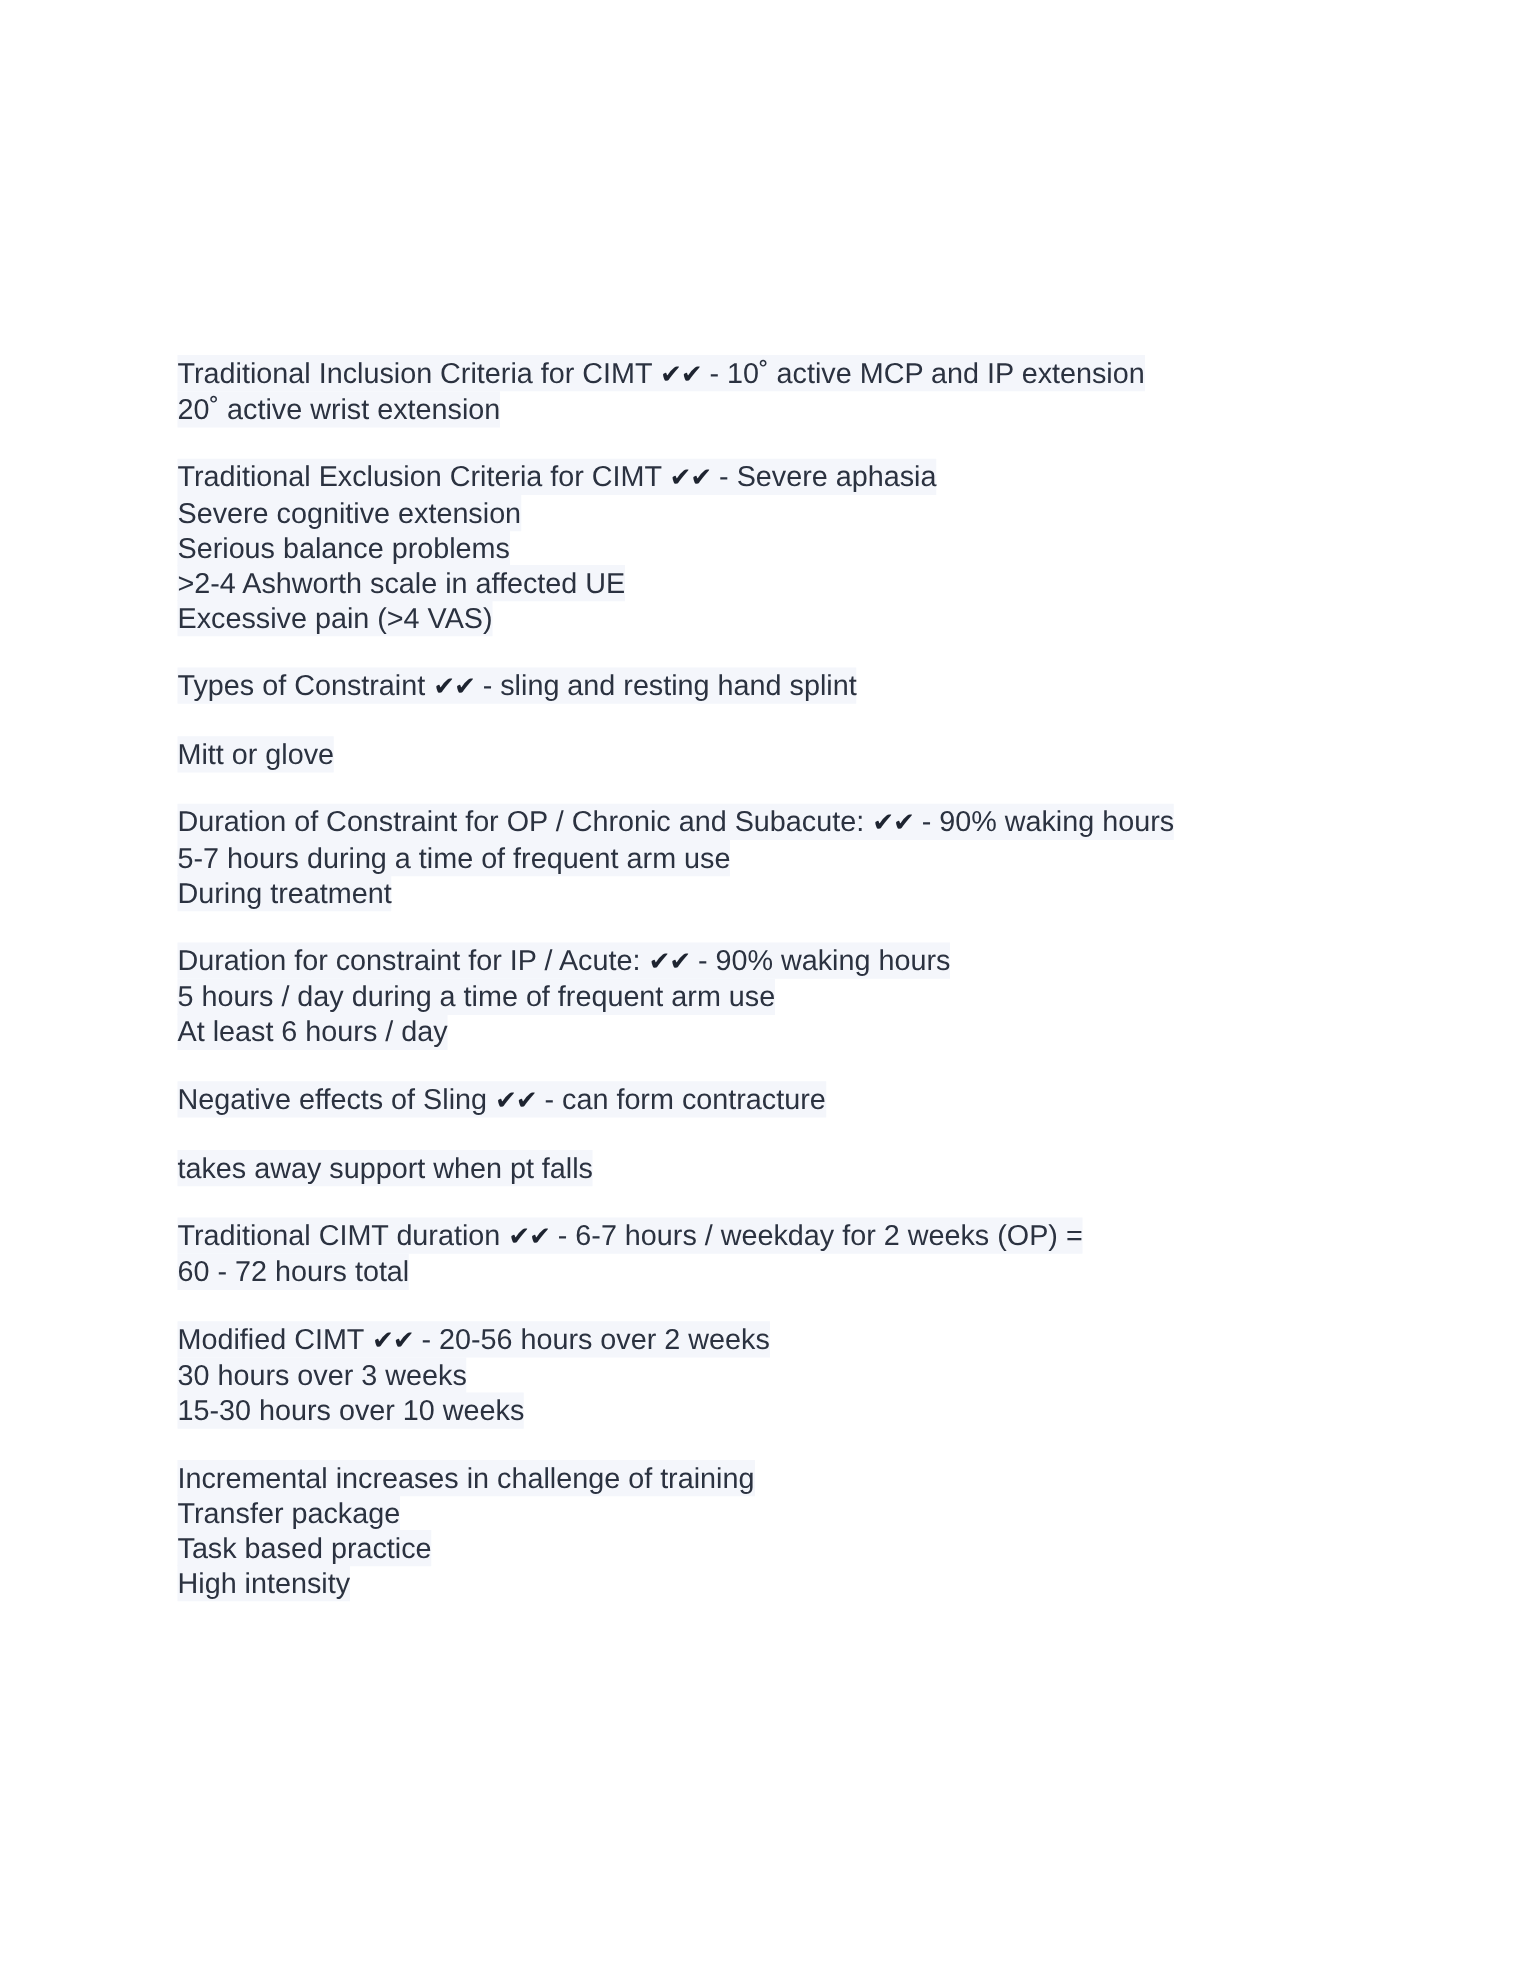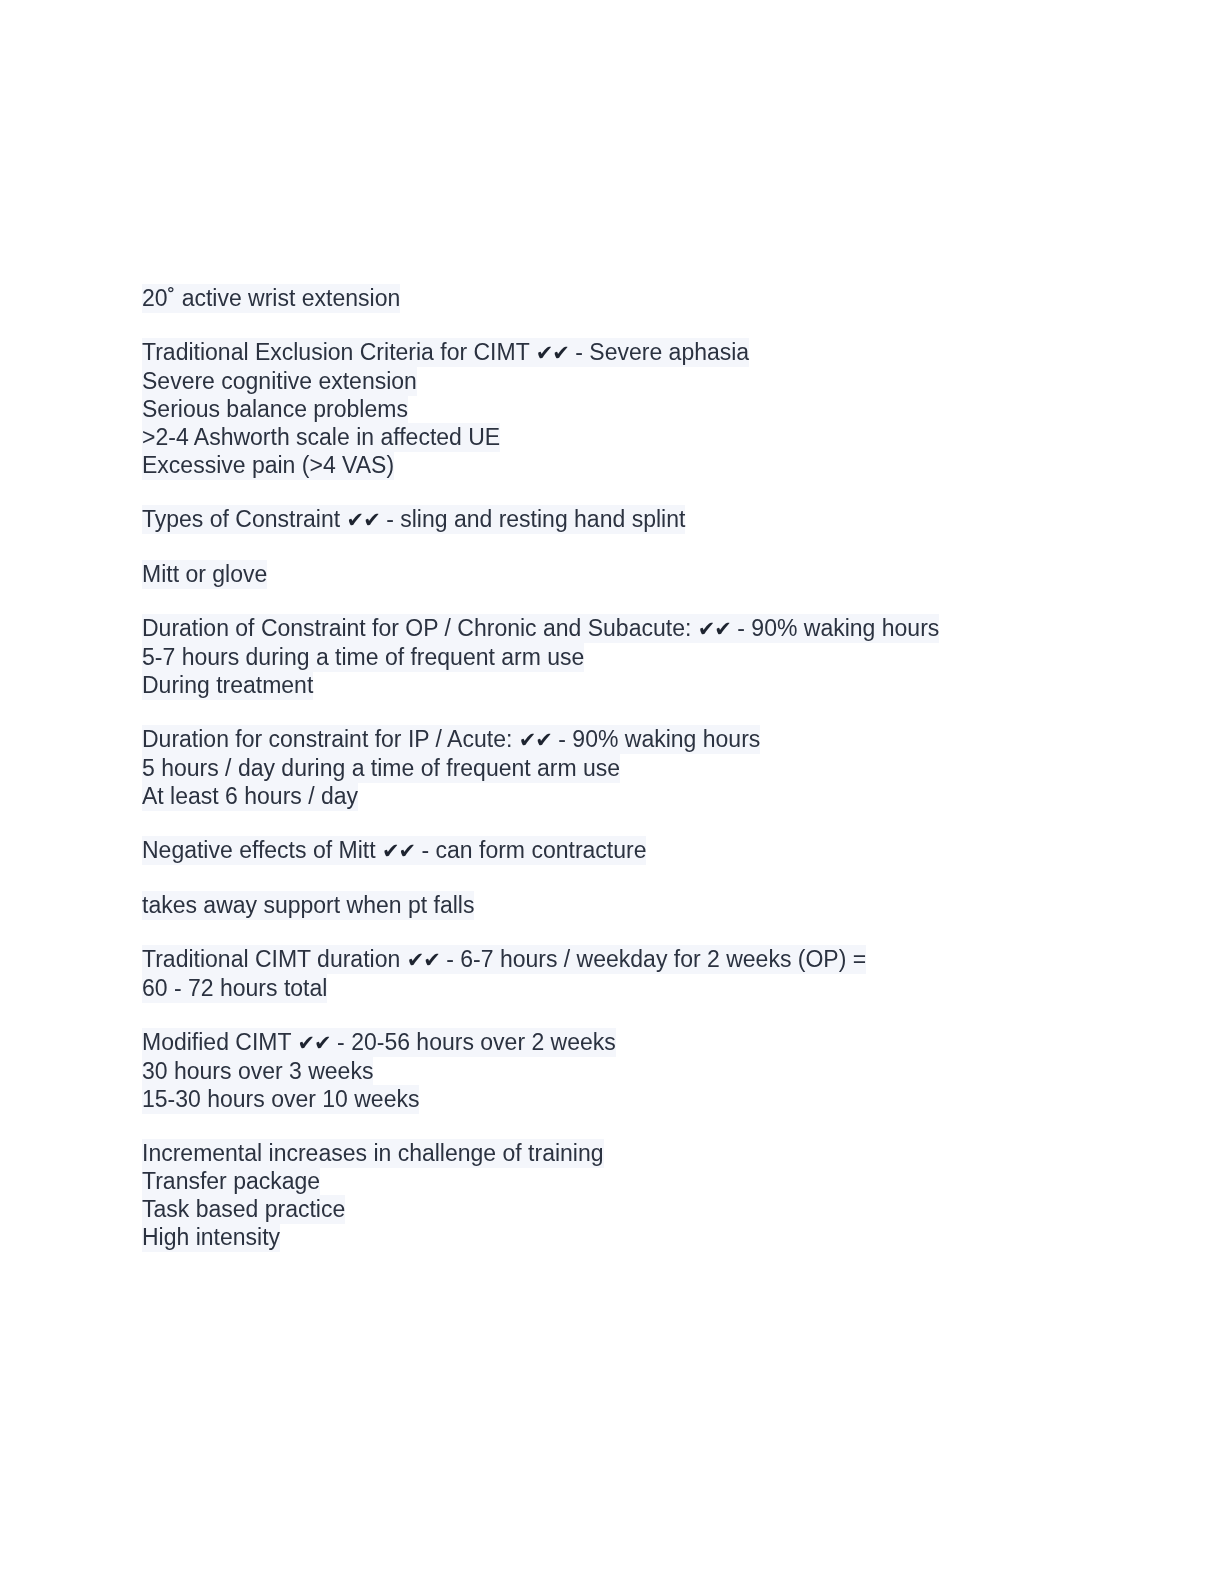--- a/index.html
+++ b/index.html
@@ -100,20 +100,21 @@
   }
 </style>
 </head>
 <body>
 
 <div id="page">
 
 
   <div id="body-content">
       <div class="qa-block">
+        <span class="line"><span class="hl"><span>Traditional Inclusion Criteria for CIMT </span><span class="ticks">✔✔</span><span>  - 10˚ active MCP and IP extension</span></span></span>
         <span class="line"><span class="hl">20˚ active wrist extension</span></span>
       </div>
       <div class="qa-block">
         <span class="line"><span class="hl"><span>Traditional Exclusion Criteria for CIMT </span><span class="ticks">✔✔</span><span>  - Severe aphasia</span></span></span>
         <span class="line"><span class="hl">Severe cognitive extension</span></span>
         <span class="line"><span class="hl">Serious balance problems</span></span>
         <span class="line"><span class="hl">&gt;2-4 Ashworth scale in affected UE</span></span>
         <span class="line"><span class="hl">Excessive pain (&gt;4 VAS)</span></span>
       </div>
       <div class="qa-block">
@@ -126,21 +127,21 @@
         <span class="line"><span class="hl"><span>Duration of Constraint for OP / Chronic and Subacute: </span><span class="ticks">✔✔</span><span>  - 90% waking hours</span></span></span>
         <span class="line"><span class="hl">5-7 hours during a time of frequent arm use</span></span>
         <span class="line"><span class="hl">During treatment</span></span>
       </div>
       <div class="qa-block">
         <span class="line"><span class="hl"><span>Duration for constraint for IP / Acute: </span><span class="ticks">✔✔</span><span>  - 90% waking hours</span></span></span>
         <span class="line"><span class="hl">5 hours / day during a time of frequent arm use</span></span>
         <span class="line"><span class="hl">At least 6 hours / day</span></span>
       </div>
       <div class="qa-block">
-        <span class="line"><span class="hl"><span>Negative effects of Mitt </span><span class="ticks">✔✔</span><span>  - can form contracture</span></span></span>
+        <span class="line"><span class="hl"><span>Negative effects of Sling </span><span class="ticks">✔✔</span><span>  - can form contracture</span></span></span>
       </div>
       <div class="qa-block">
         <span class="line"><span class="hl">takes away support when pt falls</span></span>
       </div>
       <div class="qa-block">
         <span class="line"><span class="hl"><span>Traditional CIMT duration </span><span class="ticks">✔✔</span><span>  - 6-7 hours / weekday for 2 weeks (OP) =</span></span></span>
         <span class="line"><span class="hl">60 - 72 hours total</span></span>
       </div>
       <div class="qa-block">
         <span class="line"><span class="hl"><span>Modified CIMT </span><span class="ticks">✔✔</span><span>  - 20-56 hours over 2 weeks</span></span></span>

